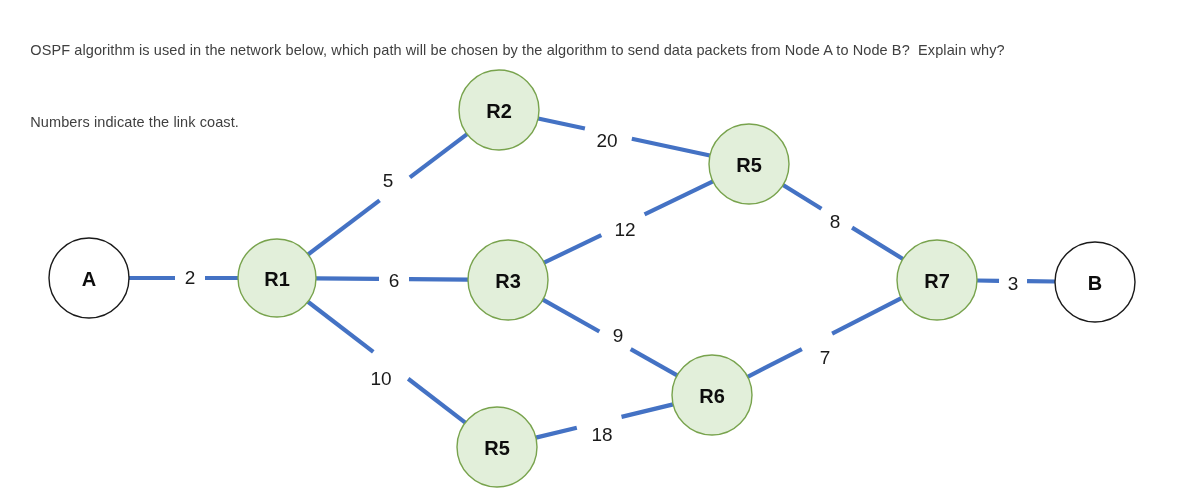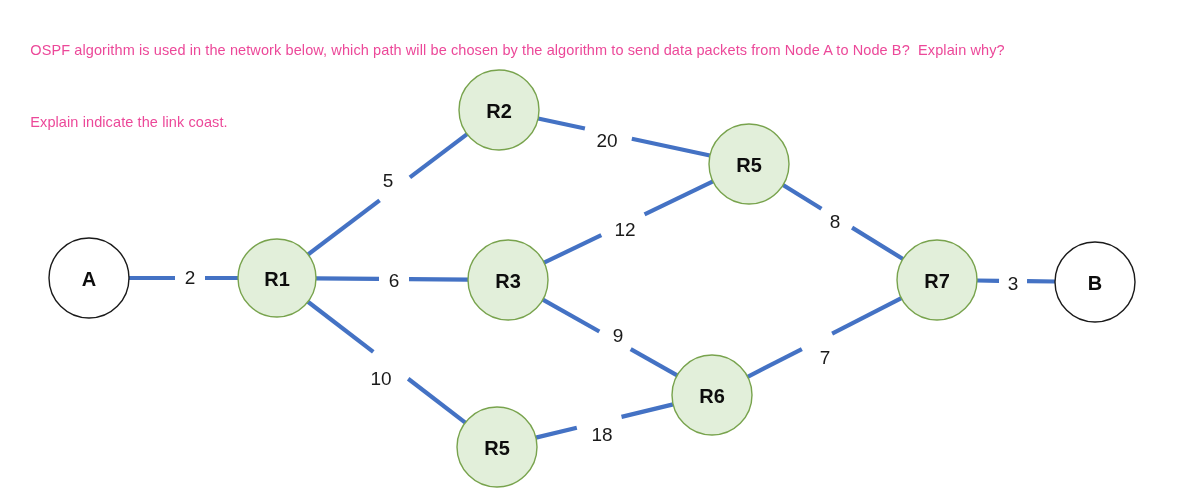--- a/index.html
+++ b/index.html
@@ -15,21 +15,21 @@
     overflow: hidden;
     position: relative;
   }
   #question-text {
     position: absolute;
     left: 22px;
     top: 14px;
     width: 1140px;
     font-size: 14.5px;
     line-height: 24px;
-    color: #ec4899;
+    color: #404040;
     letter-spacing: 0.1px;
     white-space: pre-wrap;
   }
   #diagram-wrap {
     position: absolute;
     left: 0;
     top: 0;
     width: 1188px;
     height: 502px;
   }
@@ -71,21 +71,21 @@
     text-anchor: middle;
     dominant-baseline: central;
   }
 </style>
 </head>
 <body>
 
 <div id="question-text">
   <span>OSPF algorithm is used in the network below, which path will be chosen by the algorithm to send data packets from Node A to Node B?  Explain why?</span>
   <span><br></span>
-  <span>Explain indicate the link coast.</span>
+  <span>Numbers indicate the link coast.</span>
 </div>
 
 <div id="diagram-wrap">
   <svg id="network-diagram" viewBox="0 0 1188 502">
     <g id="edges-group">
         <line x1="129" y1="278" x2="175" y2="278" class="edge-line"></line>
         <line x1="205" y1="278" x2="238" y2="278" class="edge-line"></line>
         <line x1="308.09884903849036" y1="254.46573586276406" x2="379.585925213268" y2="200.3674079467161" class="edge-line"></line>
         <line x1="409.88736786615607" y1="177.43658647966572" x2="467.10374457590734" y2="134.13770680742147" class="edge-line"></line>
         <line x1="315.9985383404537" y1="278.33764968260135" x2="379.0091071031985" y2="278.88319573249527" class="edge-line"></line>

